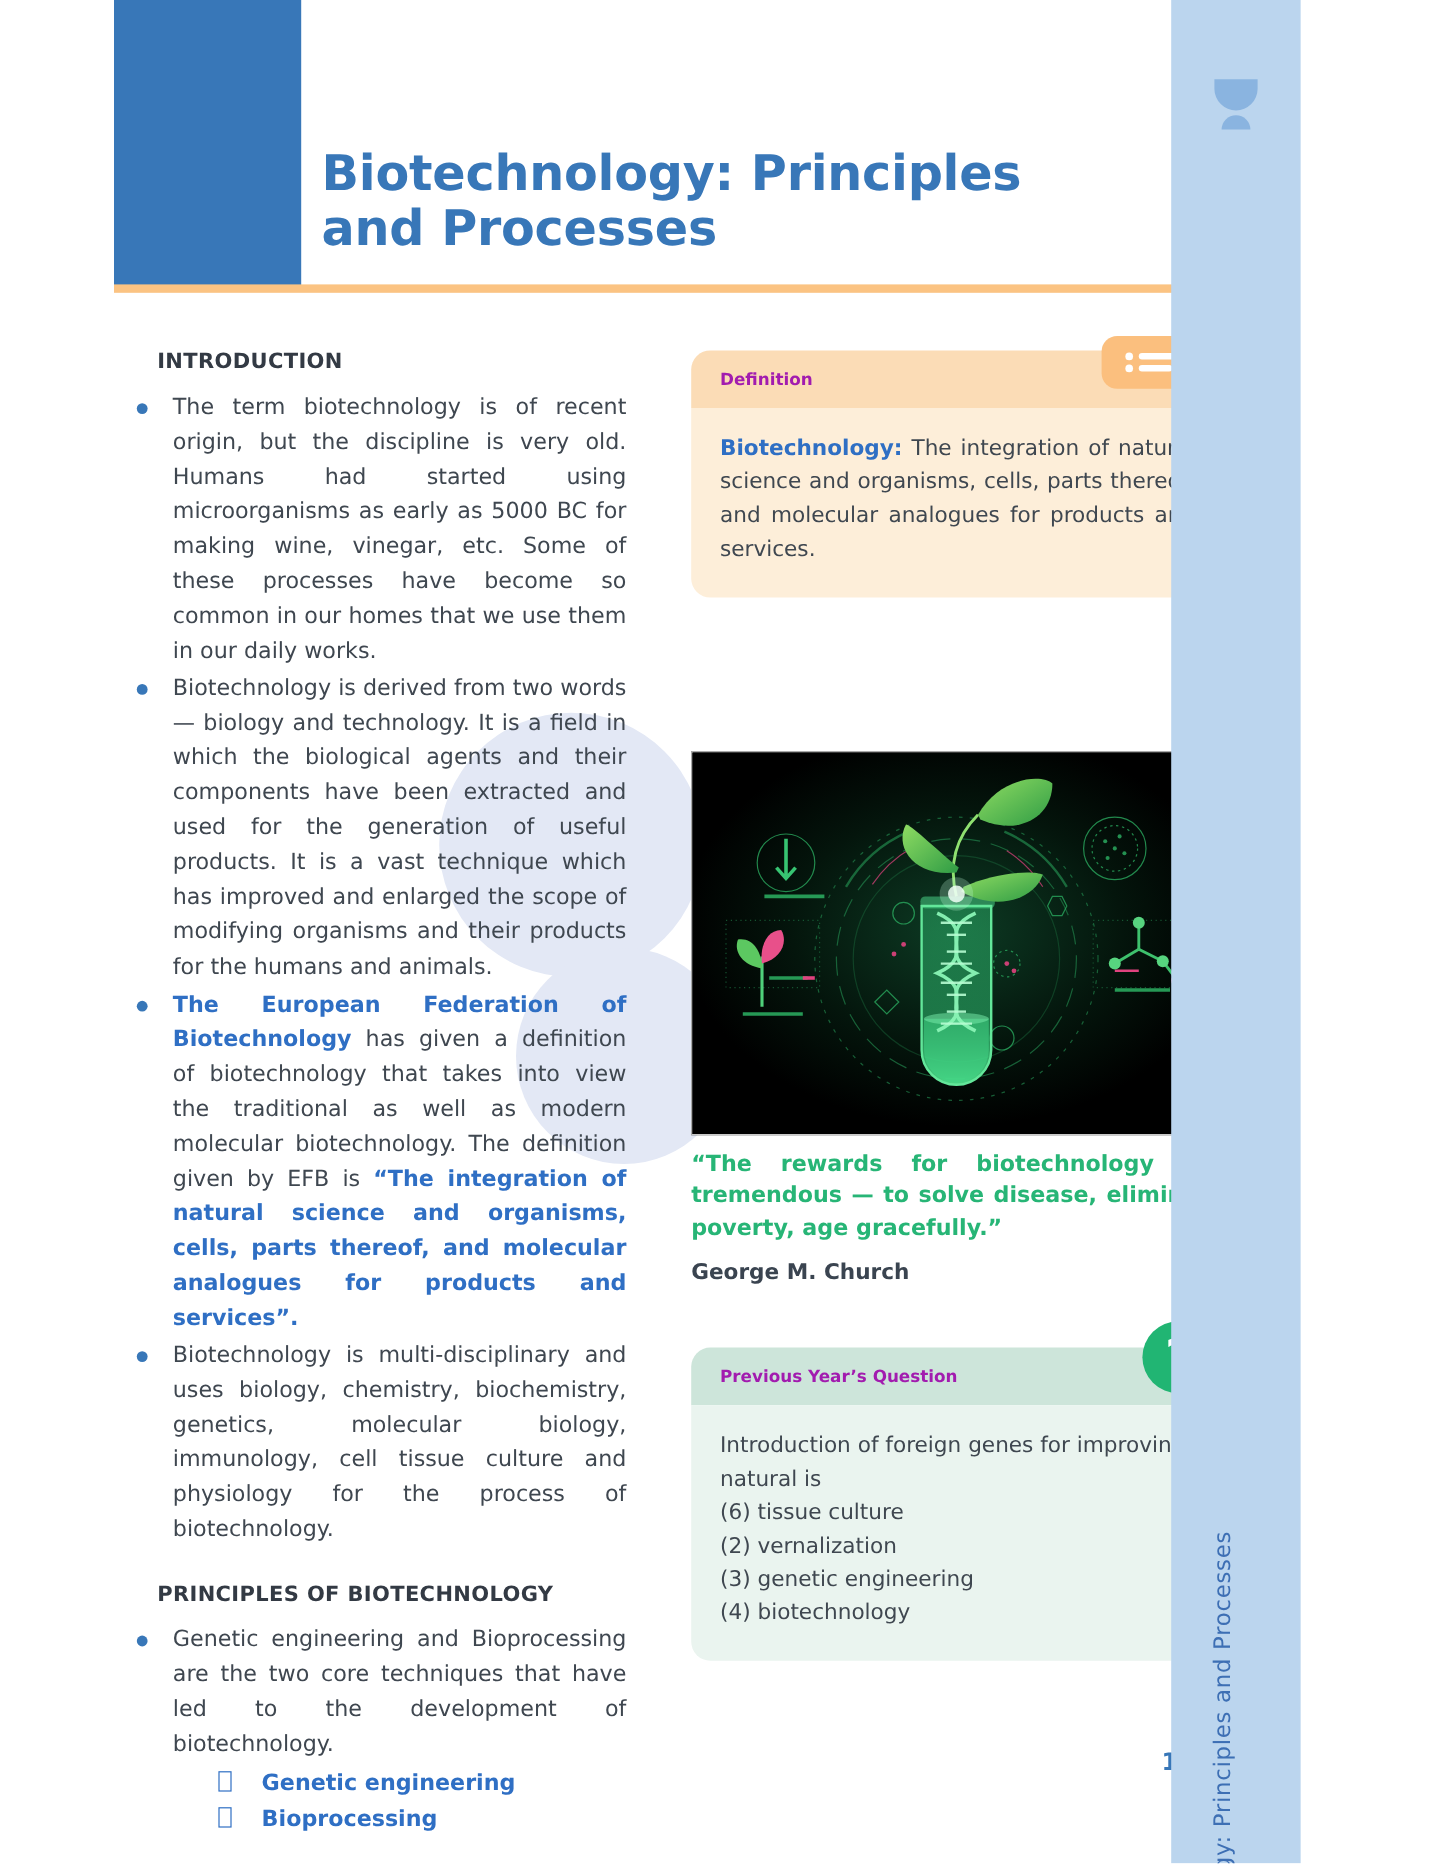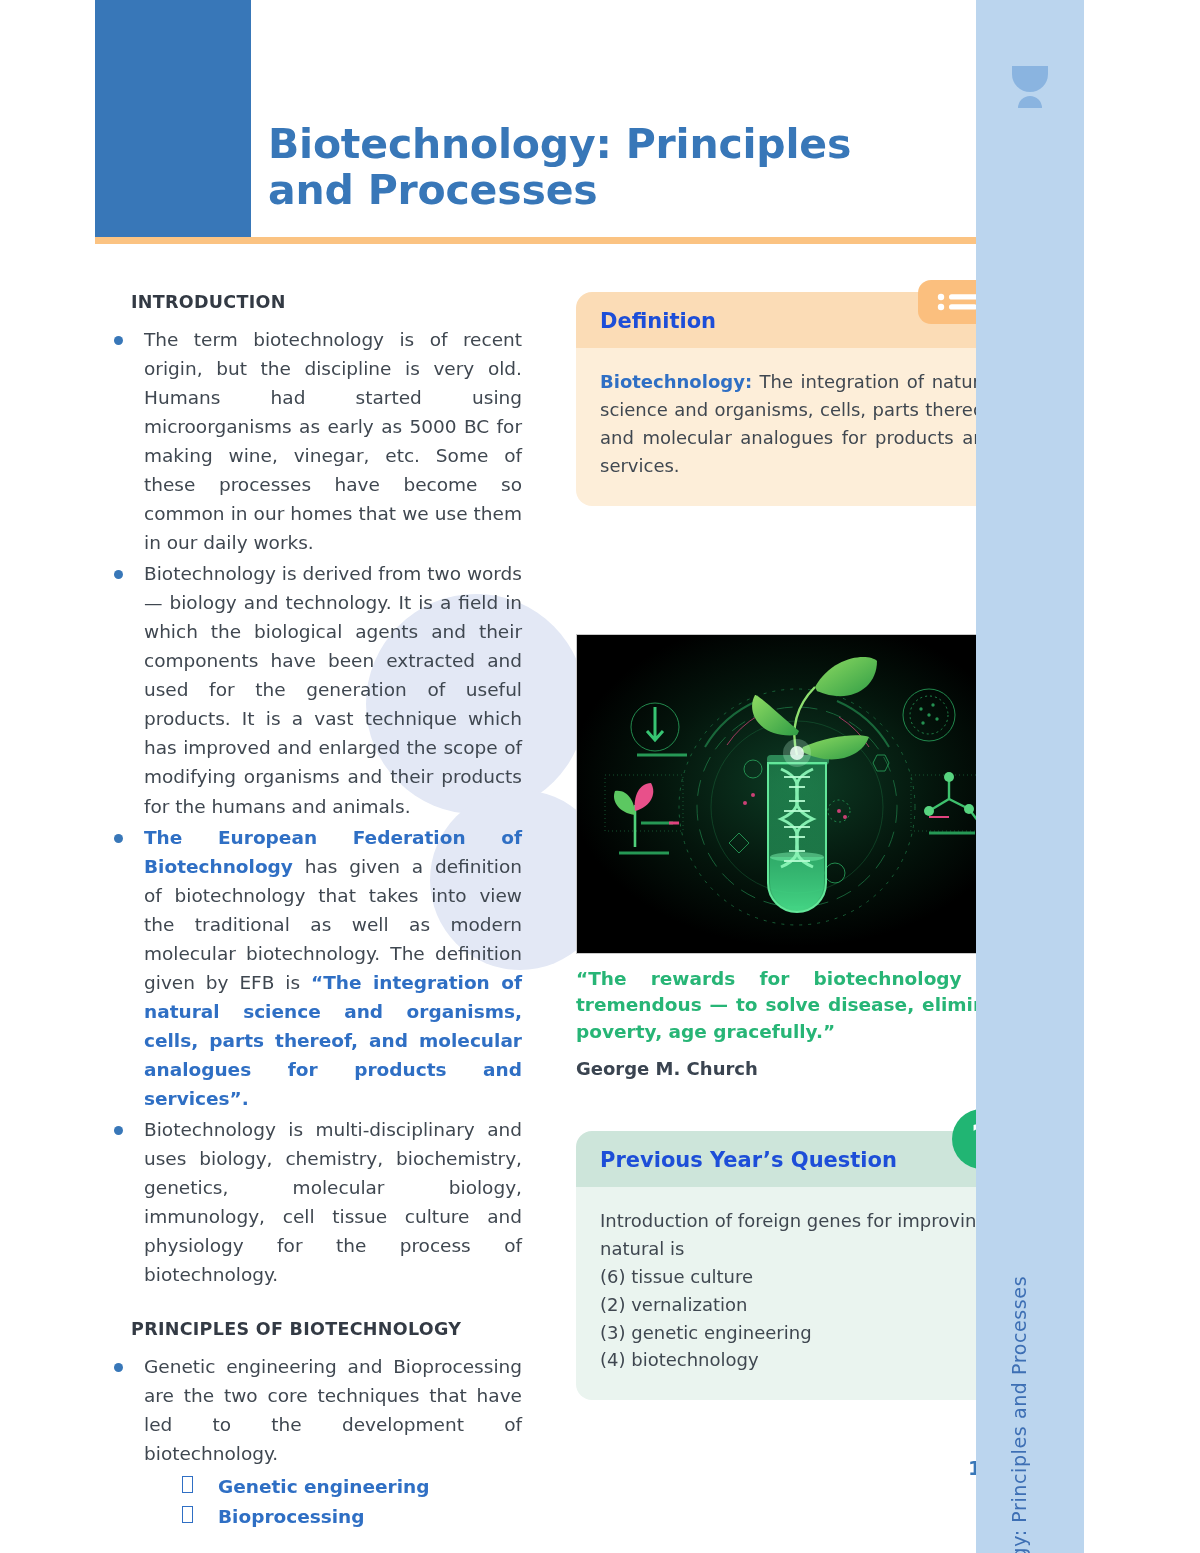--- a/index.html
+++ b/index.html
@@ -170,23 +170,23 @@
   
   .card {
     position: relative;
     border-radius: 16px;
     overflow: visible;
     margin-bottom: 10px;
   }
   .card-head {
     border-radius: 16px 16px 0 0;
     padding: 17px 24px 15px 24px;
-    font-size: 21px;
-    font-weight: bold;
-    color: #1d4ed8;
+    font-size: 14px;
+    font-weight: bold;
+    color: #a21caf;
   }
   .card-body {
     border-radius: 0 0 16px 16px;
     padding: 20px 24px 26px 24px;
     font-size: 18px;
     line-height: 1.55;
     color: #3f4750;
     text-align: justify;
   }
   .card.definition .card-head { background: #fbdcb6; }

